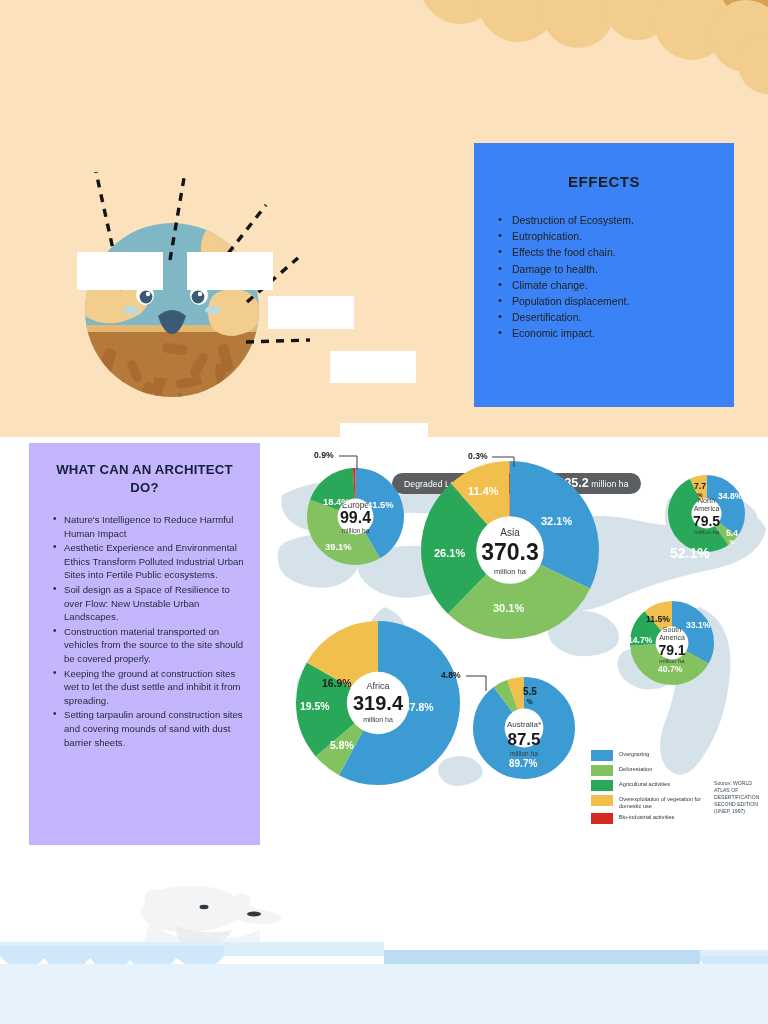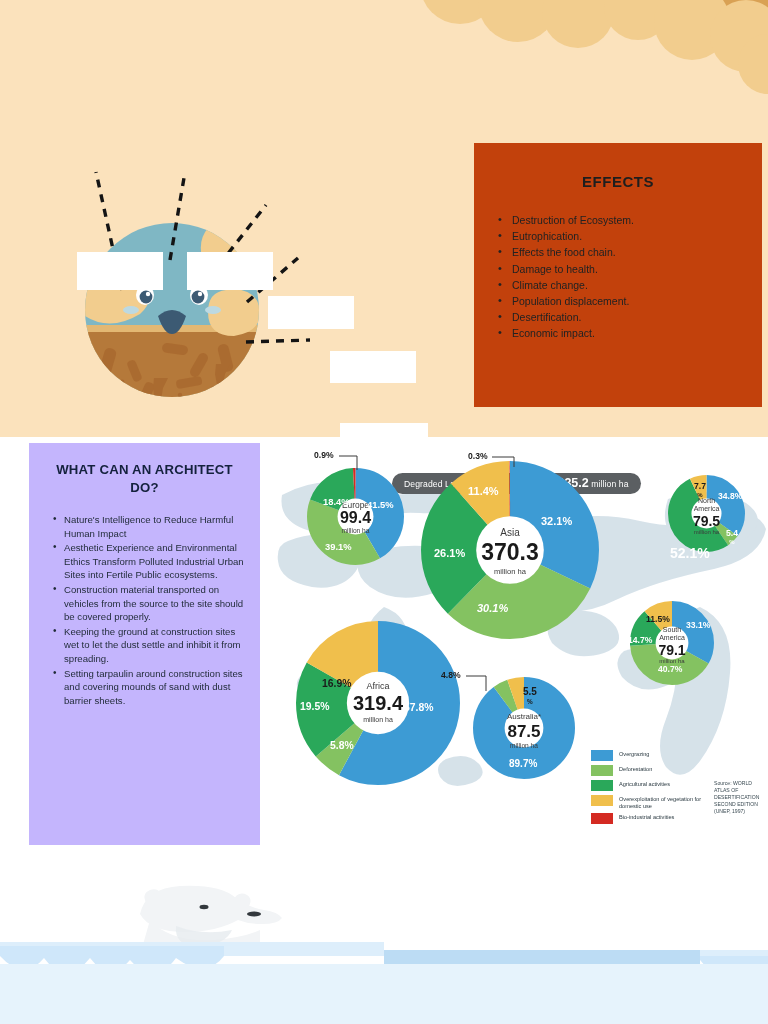--- a/index.html
+++ b/index.html
@@ -14,21 +14,21 @@
   .earth-wrap{position:absolute;left:30px;top:120px;width:400px;height:290px;}
 
   .callout{position:absolute;background:#ffffff;}
   .cb1{left:47px;  top:132px; width:86px; height:38px;}
   .cb2{left:157px; top:132px; width:86px; height:38px;}
   .cb3{left:238px; top:176px; width:86px; height:33px;}
   .cb4{left:300px; top:231px; width:86px; height:32px;}
   .cb5{left:310px; top:303px; width:88px; height:36px;}
 
   
-  .effects-panel{position:absolute;left:474px;top:143px;width:288px;height:264px;background:#c2410c;}
+  .effects-panel{position:absolute;left:474px;top:143px;width:260px;height:264px;background:#3b82f6;}
   .effects-title{text-align:center;font-size:15px;font-weight:bold;color:#1e1e1e;letter-spacing:.5px;margin-top:30px;}
   .effects-list{margin:22px 0 0 0;padding:0 0 0 22px;list-style:none;}
   .effects-list li{position:relative;font-size:10.5px;color:#222;line-height:16.2px;padding-left:16px;}
   .effects-list li:before{content:"\2022";position:absolute;left:2px;top:-1px;font-size:11px;color:#222;}
 
   
   .arch-panel{position:absolute;left:29px;top:443px;width:231px;height:402px;background:#c4b5fd;}
   .arch-title{text-align:center;font-size:13.2px;font-weight:bold;color:#14213d;line-height:18px;margin:18px 12px 0 12px;letter-spacing:.2px;}
   .arch-list{margin:16px 0 0 0;padding:0 12px 0 24px;list-style:none;}
   .arch-list li{position:relative;font-size:9.6px;color:#1f2a37;line-height:13.6px;margin-bottom:1px;padding-left:11px;}
@@ -172,20 +172,21 @@
         <li>Economic impact.</li>
       </ul>
     </div>
   </div>
 
   <div class="arch-panel">
     <div class="arch-title">WHAT CAN AN ARCHITECT DO?</div>
     <ul class="arch-list">
       <li>Nature's Intelligence to Reduce Harmful Human Impact</li>
       <li>Aesthetic Experience and Environmental Ethics Transform Polluted Industrial Urban Sites into Fertile Public ecosystems.</li>
+      <li>Soil design as a Space of Resilience to over Flow: New Unstable Urban Landscapes.</li>
       <li>Construction material transported on vehicles from the source to the site should be covered properly.</li>
       <li>Keeping the ground at construction sites wet to let the dust settle and inhibit it from spreading.</li>
       <li>Setting tarpaulin around construction sites and covering mounds of sand with dust barrier sheets.</li>
     </ul>
   </div>
 
   <div class="chart-area">
 
     <svg class="worldmap" viewBox="0 0 504 415">
       <g fill="#cfdde6">
@@ -240,21 +241,21 @@
         <circle cx="50" cy="50" r="34" fill="none" stroke="#f0bf4c" stroke-width="32" stroke-dasharray="24.36 189.31" stroke-dashoffset="-188.66" transform="rotate(-90 50 50)"></circle>
         <circle cx="50" cy="50" r="34" fill="none" stroke="#d42a22" stroke-width="32" stroke-dasharray="0.64 213.03" stroke-dashoffset="-213.02" transform="rotate(-90 50 50)"></circle>
         <circle cx="50" cy="50" r="19" fill="#ffffff"></circle>
       </svg>
       <div class="hub" style="left:0;top:67px;width:178px;">
         <span class="reg" style="font-size:10px;">Asia</span>
         <span class="val" style="font-size:23px;margin-top:3px;">370.3</span>
         <span class="unit" style="font-size:7.6px;margin-top:4px;">million ha</span>
       </div>
       <div class="pl" style="left:120px;top:54px;font-size:11px;">32.1%</div>
-      <div class="pl" style="left:56px;top:141px;font-size:11px;font-style:italic;">30.1%</div>
+      <div class="pl" style="left:72px;top:141px;font-size:11px;">30.1%</div>
       <div class="pl" style="left:13px;top:86px;font-size:11px;">26.1%</div>
       <div class="pl" style="left:47px;top:24px;font-size:11px;">11.4%</div>
     </div>
     <div class="pl dark" style="left:204px;top:14px;font-size:8.6px;">0.3%</div>
     <svg class="leader" style="left:228px;top:15px;width:28px;height:16px;">
       <path d="M0 5 L22 5 L22 15" stroke="#3a3a3a" stroke-width="1" fill="none"></path>
     </svg>
 
     <div class="donut" style="left:404px;top:38px;width:77px;height:77px;">
       <svg viewBox="0 0 100 100" width="77" height="77">
@@ -320,21 +321,21 @@
     </div>
 
     <div class="donut" style="left:209px;top:240px;width:102px;height:102px;">
       <svg viewBox="0 0 100 100" width="102" height="102">
         <circle cx="50" cy="50" r="34" fill="none" stroke="#3d9bd4" stroke-width="32" stroke-dasharray="191.66 22.01" stroke-dashoffset="0" transform="rotate(-90 50 50)"></circle>
         <circle cx="50" cy="50" r="34" fill="none" stroke="#84c261" stroke-width="32" stroke-dasharray="10.26 203.41" stroke-dashoffset="-191.66" transform="rotate(-90 50 50)"></circle>
         <circle cx="50" cy="50" r="34" fill="none" stroke="#f0bf4c" stroke-width="32" stroke-dasharray="11.75 201.92" stroke-dashoffset="-201.92" transform="rotate(-90 50 50)"></circle>
         <circle cx="50" cy="50" r="19" fill="#ffffff"></circle>
       </svg>
       <div class="hub" style="left:0;top:36px;width:102px;">
-        <span class="reg" style="font-size:8px;">Australia*</span>
+        <span class="reg" style="font-size:8px;margin-top:8px;">Australia*</span>
         <span class="val" style="font-size:17px;margin-top:2px;">87.5</span>
         <span class="unit" style="font-size:6.6px;margin-top:3px;">million ha</span>
       </div>
       <div class="pl" style="left:36px;top:81px;font-size:10px;">89.7%</div>
       <div class="pl dark" style="left:50px;top:10px;font-size:10px;text-align:center;line-height:9px;">
         <span>5.5</span><br><span style="font-size:6.4px;">%</span>
       </div>
     </div>
     <div class="pl dark" style="left:177px;top:233px;font-size:8.6px;">4.8%</div>
     <svg class="leader" style="left:202px;top:234px;width:28px;height:22px;">

